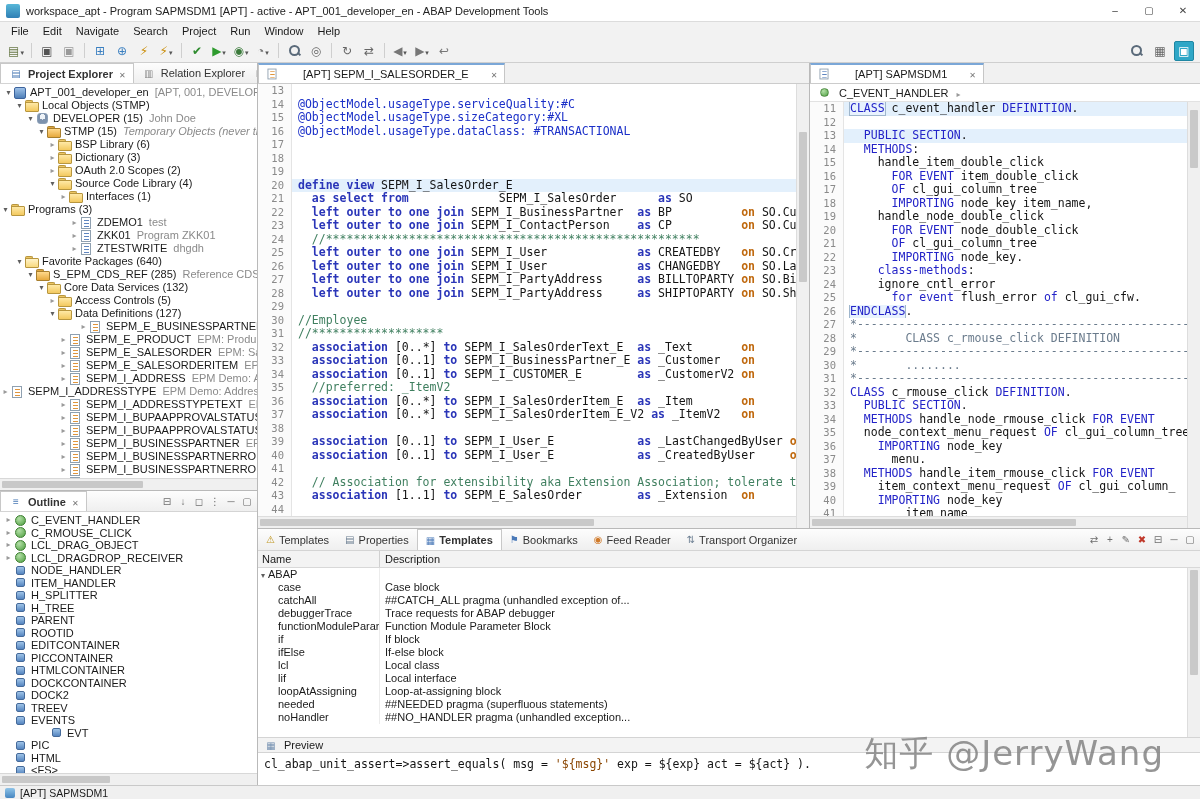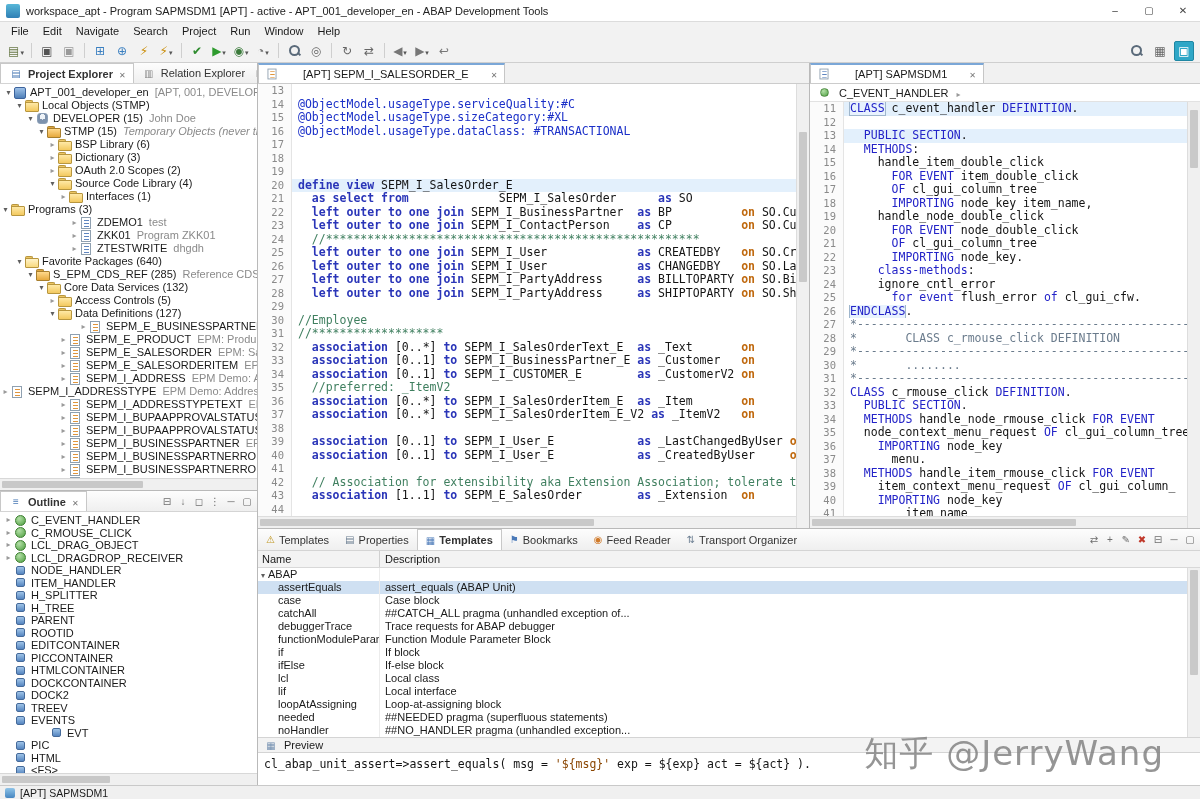--- a/index.html
+++ b/index.html
@@ -712,24 +712,20 @@
         <div class="sbv">
           <div class="sbt" style="top:2px;height:62%;left:2px;right:2px"></div>
         </div>
       <div class="tplrow grp">
             <span class="tname">
               <span class="garr"></span>
               <span>ABAP</span>
             </span>
             <span class="tdesc"></span>
           </div>
-          <div class="tplrow sel">
-            <span class="tname">assertEquals</span>
-            <span class="tdesc">assert_equals (ABAP Unit)</span>
-          </div>
           <div class="tplrow">
             <span class="tname">case</span>
             <span class="tdesc">Case block</span>
           </div>
           <div class="tplrow">
             <span class="tname">catchAll</span>
             <span class="tdesc">##CATCH_ALL pragma (unhandled exception of...</span>
           </div>
           <div class="tplrow">
             <span class="tname">debuggerTrace</span>

